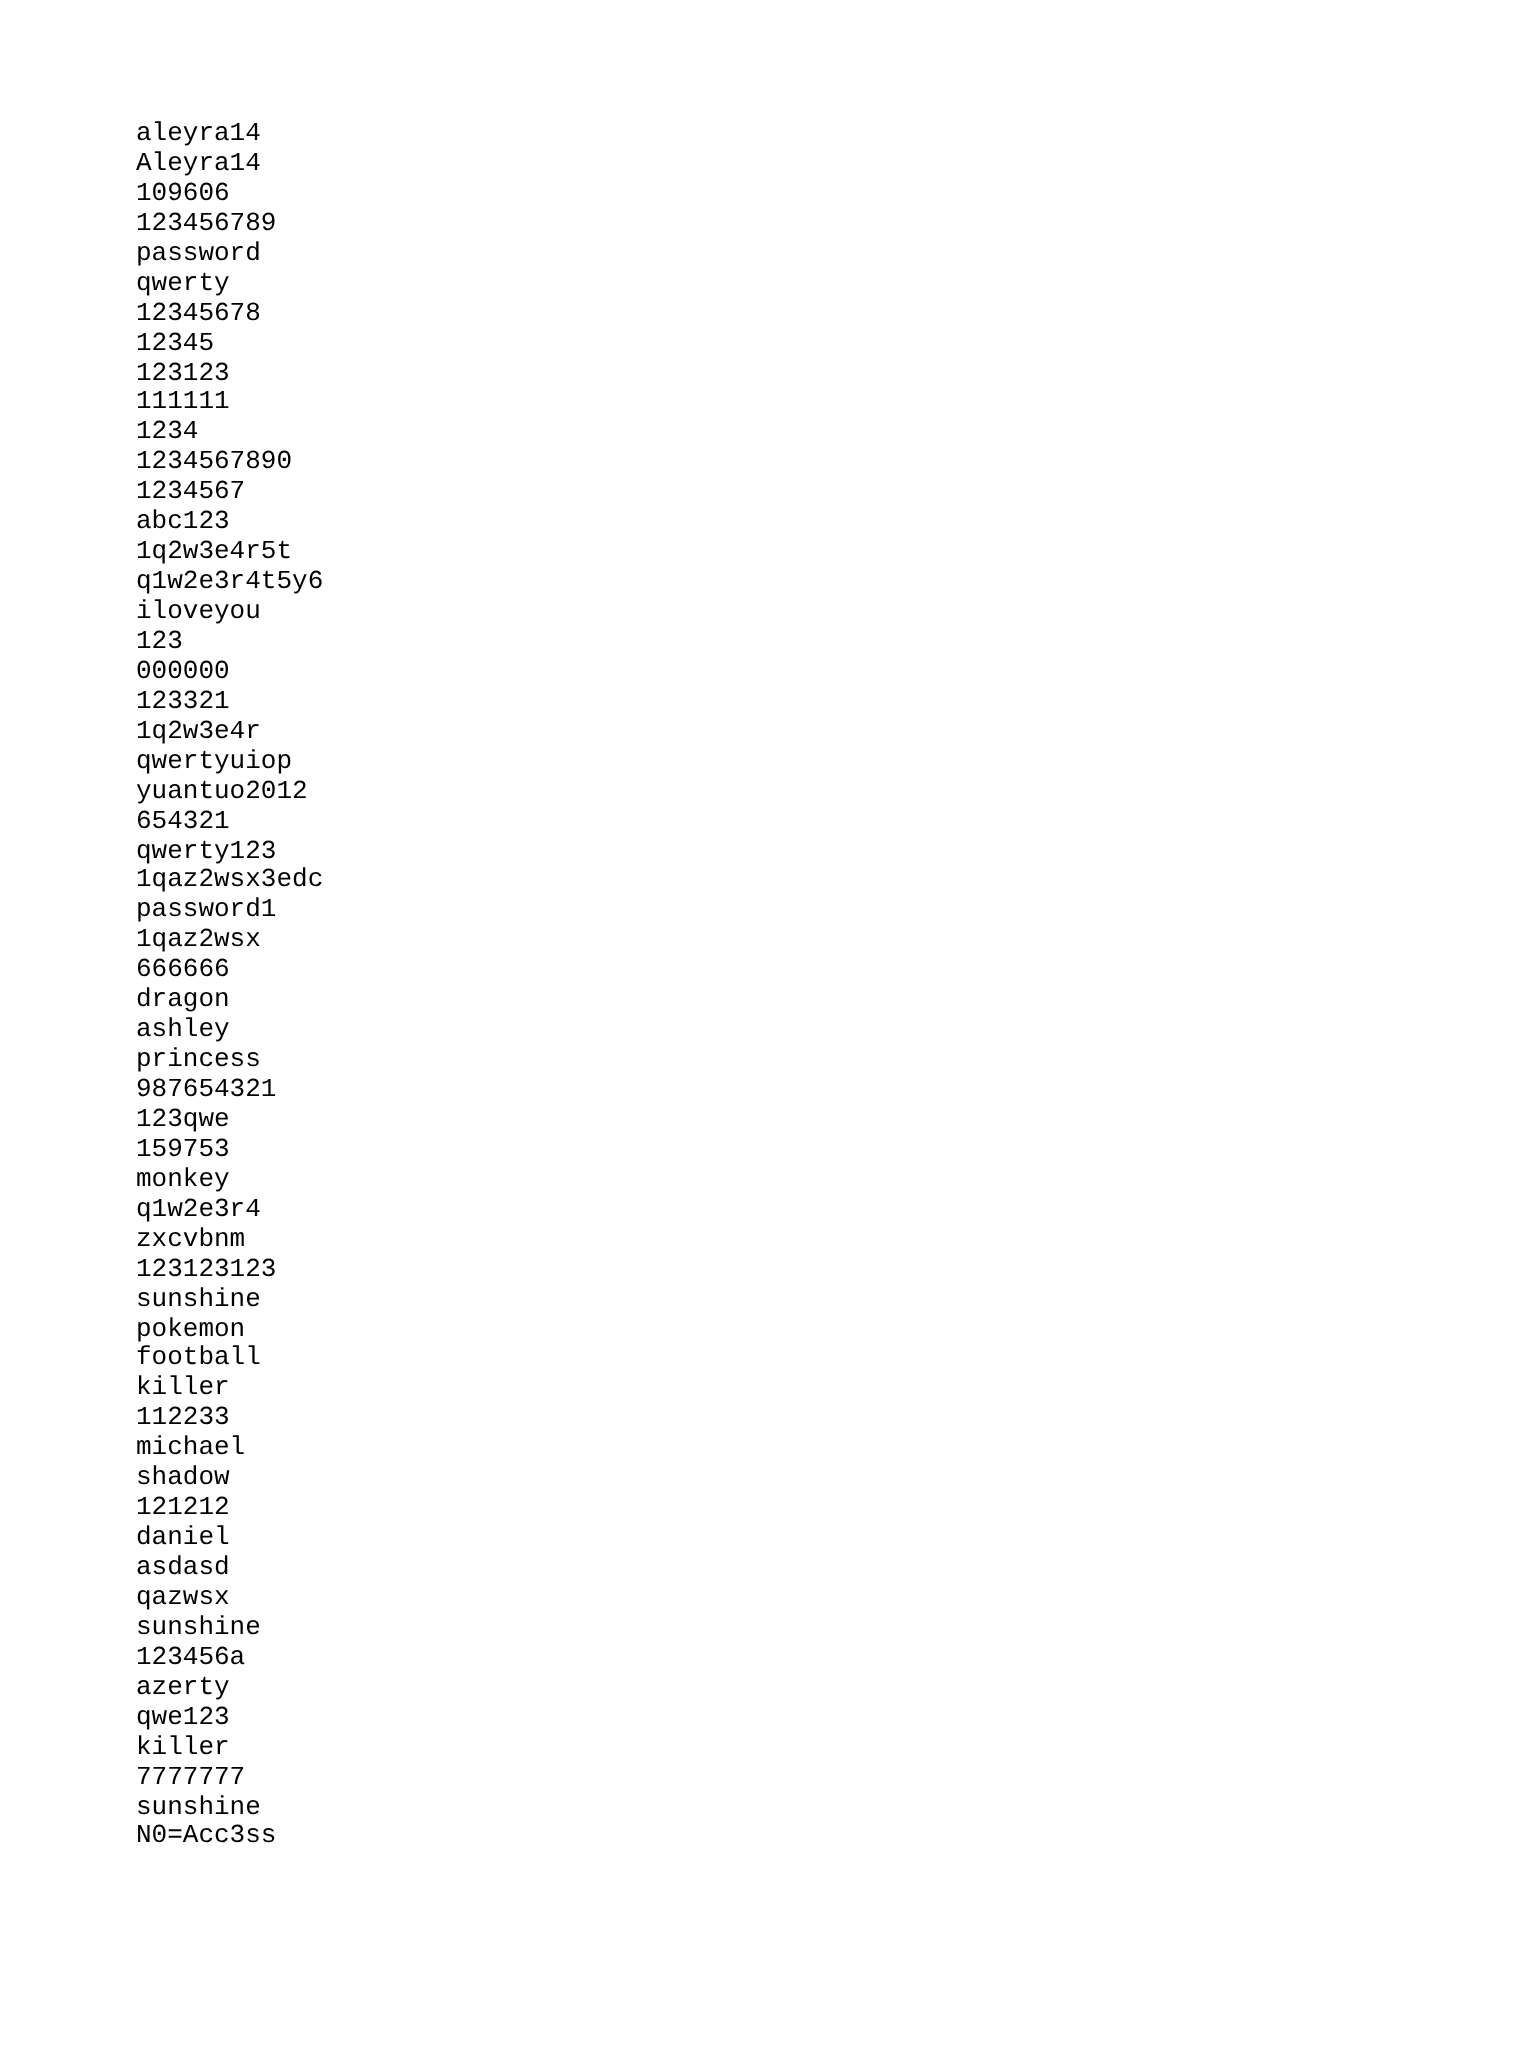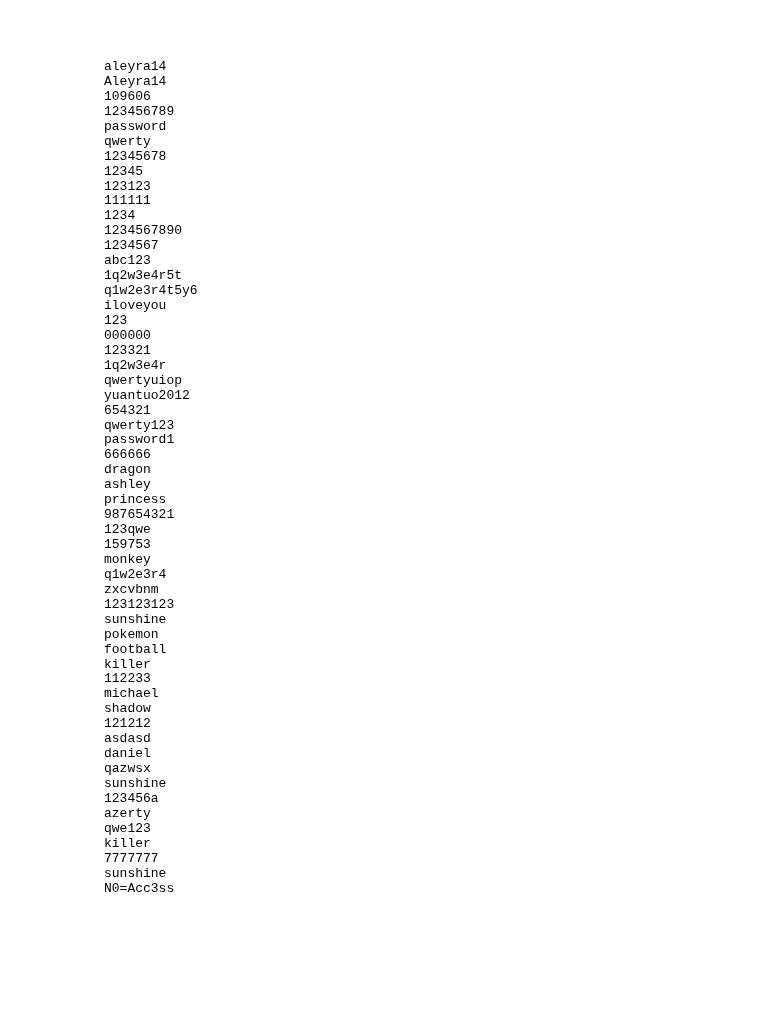--- a/index.html
+++ b/index.html
@@ -14,21 +14,20 @@
       color: #000000;
       padding: 60px 68px;
       line-height: 1.15;
     }
     .password-list {
       display: flex;
       flex-direction: column;
     }
     .list-item {
       white-space: pre;
-      margin-left: 36px;
     }
   </style>
 </head>
 <body>
 
 <div class="password-list">
     <div class="list-item">aleyra14</div>
     <div class="list-item">Aleyra14</div>
     <div class="list-item">109606</div>
     <div class="list-item">123456789</div>
@@ -46,42 +45,44 @@
     <div class="list-item">q1w2e3r4t5y6</div>
     <div class="list-item">iloveyou</div>
     <div class="list-item">123</div>
     <div class="list-item">000000</div>
     <div class="list-item">123321</div>
     <div class="list-item">1q2w3e4r</div>
     <div class="list-item">qwertyuiop</div>
     <div class="list-item">yuantuo2012</div>
     <div class="list-item">654321</div>
     <div class="list-item">qwerty123</div>
+    <div class="list-item">1qaz2wsx3edc</div>
     <div class="list-item">password1</div>
+    <div class="list-item">1qaz2wsx</div>
     <div class="list-item">666666</div>
     <div class="list-item">dragon</div>
     <div class="list-item">ashley</div>
     <div class="list-item">princess</div>
     <div class="list-item">987654321</div>
     <div class="list-item">123qwe</div>
     <div class="list-item">159753</div>
     <div class="list-item">monkey</div>
     <div class="list-item">q1w2e3r4</div>
     <div class="list-item">zxcvbnm</div>
     <div class="list-item">123123123</div>
     <div class="list-item">sunshine</div>
     <div class="list-item">pokemon</div>
     <div class="list-item">football</div>
     <div class="list-item">killer</div>
     <div class="list-item">112233</div>
     <div class="list-item">michael</div>
     <div class="list-item">shadow</div>
     <div class="list-item">121212</div>
+    <div class="list-item">daniel</div>
     <div class="list-item">asdasd</div>
-    <div class="list-item">daniel</div>
     <div class="list-item">qazwsx</div>
     <div class="list-item">sunshine</div>
     <div class="list-item">123456a</div>
     <div class="list-item">azerty</div>
     <div class="list-item">qwe123</div>
     <div class="list-item">killer</div>
     <div class="list-item">7777777</div>
     <div class="list-item">sunshine</div>
     <div class="list-item">N0=Acc3ss</div>
   </div>

